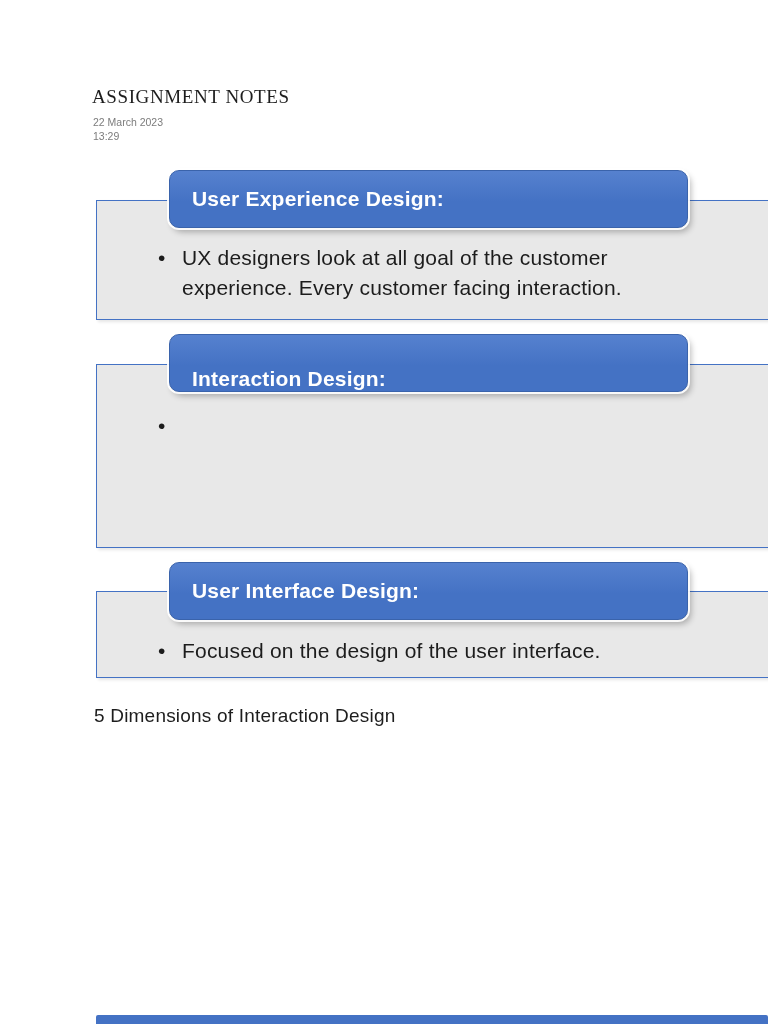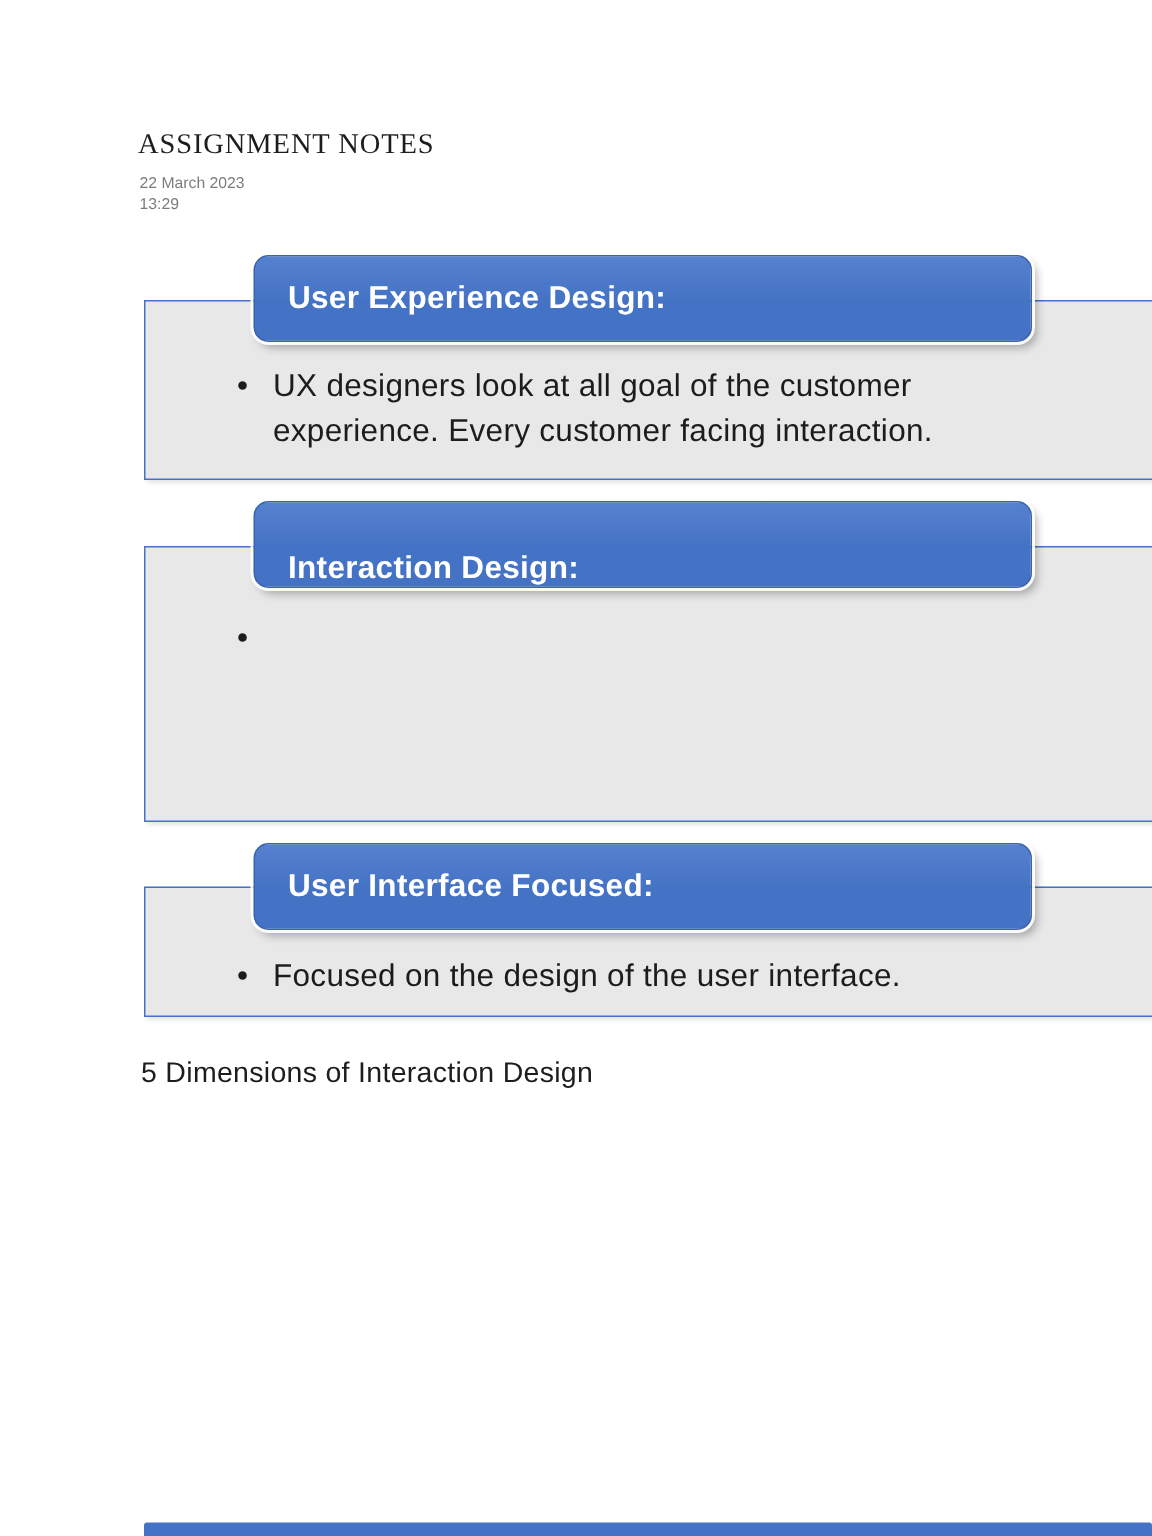--- a/index.html
+++ b/index.html
@@ -110,20 +110,20 @@
   <div class="banner banner-2">
     <span class="banner-label">Interaction Design:</span>
   </div>
 
   <div class="panel panel-3"></div>
   <div class="bullet-row row-3">
     <span class="bullet">•</span>
     <span class="btext">Focused on the design of the user interface.</span>
   </div>
   <div class="banner banner-3">
-    <span class="banner-label">User Interface Focused:</span>
+    <span class="banner-label">User Interface Design:</span>
   </div>
 
   <div class="footer-heading">5 Dimensions of Interaction Design</div>
 
   <div class="clipped-bar"></div>
 
 </div>
 
 </body></html>

